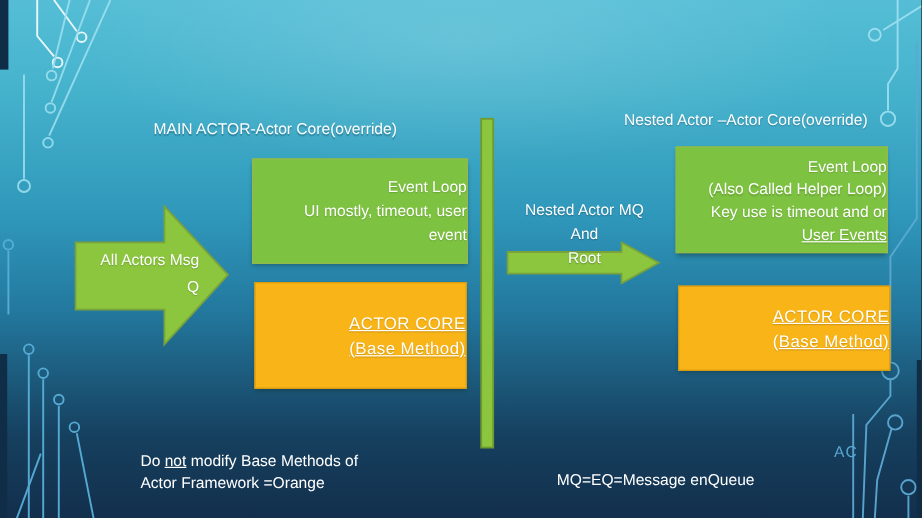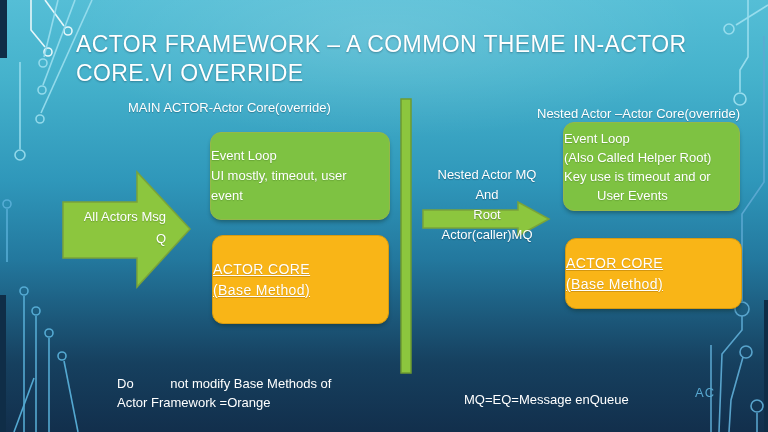--- a/index.html
+++ b/index.html
@@ -12,24 +12,24 @@
   }
   svg.layer{position:absolute;left:0;top:0;}
   .t{position:absolute;white-space:nowrap;}
   .title{
     left:76px;top:30px;font-size:23px;line-height:29px;
     letter-spacing:0.4px;font-weight:400;
     text-shadow:0 1px 2px rgba(0,30,50,0.35);
   }
   .lbl{font-size:13px;text-shadow:0 1px 1px rgba(0,30,50,0.3);}
   .main-actor{left:128px;top:100px;}
-  .nested-actor{left:520px;top:106px;margin-left:17px;}
+  .nested-actor{left:520px;top:92px;}
   .box{
     position:absolute;display:flex;flex-direction:column;justify-content:center;
-    text-align:left;box-shadow:0 3px 4px -1px rgba(10,35,25,0.4);border-radius:11px;
+    text-align:right;box-shadow:0 3px 4px -1px rgba(10,35,25,0.4);
   }
   .box .bl{font-size:13px;line-height:20px;text-shadow:0 1px 1px rgba(40,80,20,0.25);}
   .green{background:#7EC242;border:1px solid #94B84A;}
   .orange{background:#F9B517;border:1px solid #D79B10;}
   .orange .bl{font-size:14px;line-height:21px;letter-spacing:0.4px;text-shadow:0 1px 1px rgba(120,80,0,0.3);text-decoration:underline;}
   .box-el-left{left:210px;top:132px;width:178px;height:86px;}
   .box-ac-left{left:212px;top:235px;width:175px;height:87px;}
   .box-el-right{left:563px;top:122px;width:175px;height:87px;}
   .box-el-right .bl{line-height:19px;}
   .box-ac-right{left:565px;top:238px;width:175px;height:69px;}
@@ -38,23 +38,23 @@
     text-shadow:0 1px 1px rgba(40,80,20,0.3);
   }
   .arrow-text-left{left:62px;top:206px;width:104px;}
   .mid-text{
     position:absolute;left:413px;top:165px;width:148px;text-align:center;
     font-size:13px;line-height:20px;text-shadow:0 1px 1px rgba(0,30,50,0.35);
   }
   .note{font-size:13px;line-height:19px;}
   .note-donot{left:117px;top:374px;}
   .note-mq{left:464px;top:390px;font-weight:400;}
-  .note-ac{left:695px;top:385px;color:#57A7CF;font-size:13px;letter-spacing:1px;text-align:right;}
+  .note-ac{left:695px;top:369px;color:#57A7CF;font-size:13px;letter-spacing:1px;text-align:right;}
   .note-bottom{left:206px;top:412px;font-size:13px;}
-  .u{padding-left:33px;}
+  .u{text-decoration:underline;}
 </style>
 </head>
 <body>
 
 <div class="slide">
 
   <svg class="layer" width="768" height="432" viewBox="0 0 768 432">
 
     <rect x="0" y="0" width="7" height="58" fill="#0F2D47"></rect>
     <g stroke="#EFFAFC" stroke-width="1.6" fill="none" opacity="0.95">
@@ -108,24 +108,20 @@
     </g>
     <rect x="764" y="300" width="4" height="132" fill="#0F2D47"></rect>
   </svg>
 
   <svg class="layer" width="768" height="432" viewBox="0 0 768 432">
     <polygon points="63,202 137,202 137,172 190,229 137,287 137,258 63,258" fill="#8CC63E" stroke="#79A33A" stroke-width="1.5"></polygon>
     <rect x="401" y="99" width="10" height="274" fill="#8CC63E" stroke="#6E9A30" stroke-width="1.5"></rect>
     <polygon points="423,210 518,210 518,202 549,219 518,236 518,228 423,228" fill="#8CC63E" stroke="#79A33A" stroke-width="1.5"></polygon>
   </svg>
 
-  <div class="t title">
-    <div>ACTOR FRAMEWORK – A COMMON THEME IN-ACTOR</div>
-    <div>CORE.VI OVERRIDE</div>
-  </div>
 
   <div class="t lbl main-actor">MAIN ACTOR-Actor Core(override)</div>
   <div class="t lbl nested-actor">Nested Actor –Actor Core(override)</div>
 
   <div class="arrow-text arrow-text-left">
     <div>All Actors Msg</div>
     <div>Q</div>
   </div>
 
   <div class="box green box-el-left">
@@ -136,26 +132,25 @@
 
   <div class="box orange box-ac-left">
     <div class="bl">ACTOR CORE</div>
     <div class="bl">(Base Method)</div>
   </div>
 
   <div class="mid-text">
     <div>Nested Actor MQ</div>
     <div>And</div>
     <div>Root</div>
-    <div>Actor(caller)MQ</div>
   </div>
 
   <div class="box green box-el-right">
     <div class="bl">Event Loop</div>
-    <div class="bl">(Also Called Helper Root)</div>
+    <div class="bl">(Also Called Helper Loop)</div>
     <div class="bl">Key use is timeout and or</div>
     <div class="bl u">User Events</div>
   </div>
 
   <div class="box orange box-ac-right">
     <div class="bl">ACTOR CORE</div>
     <div class="bl">(Base Method)</div>
   </div>
 
   <div class="t note note-donot">

